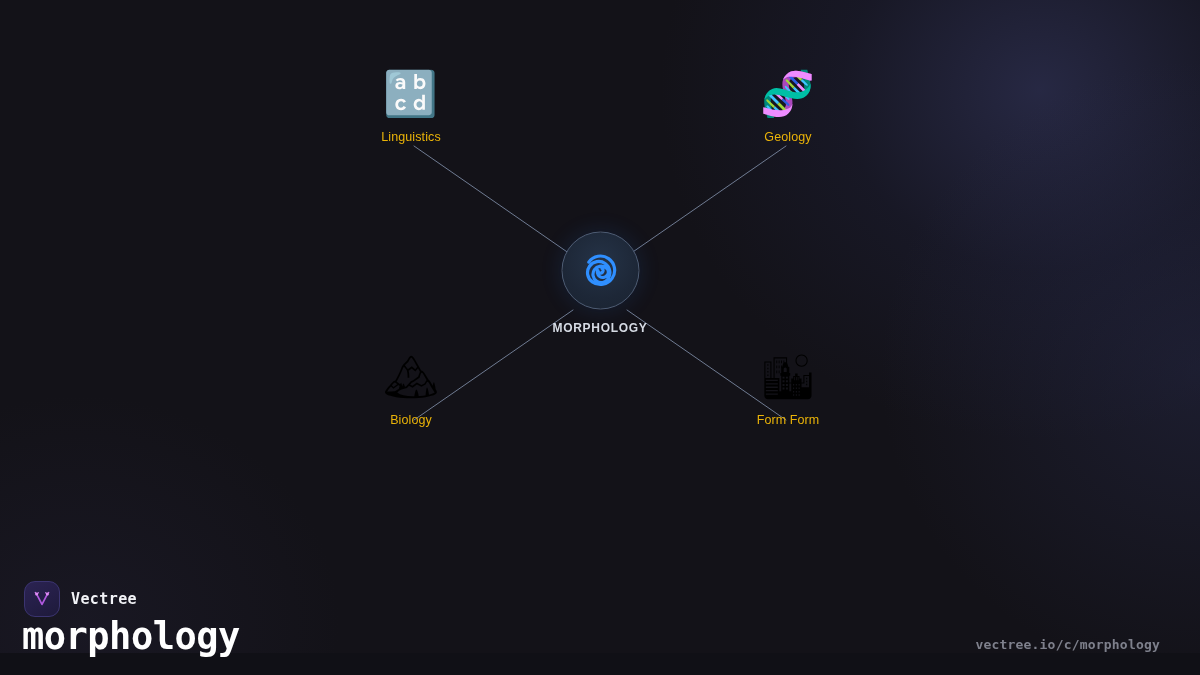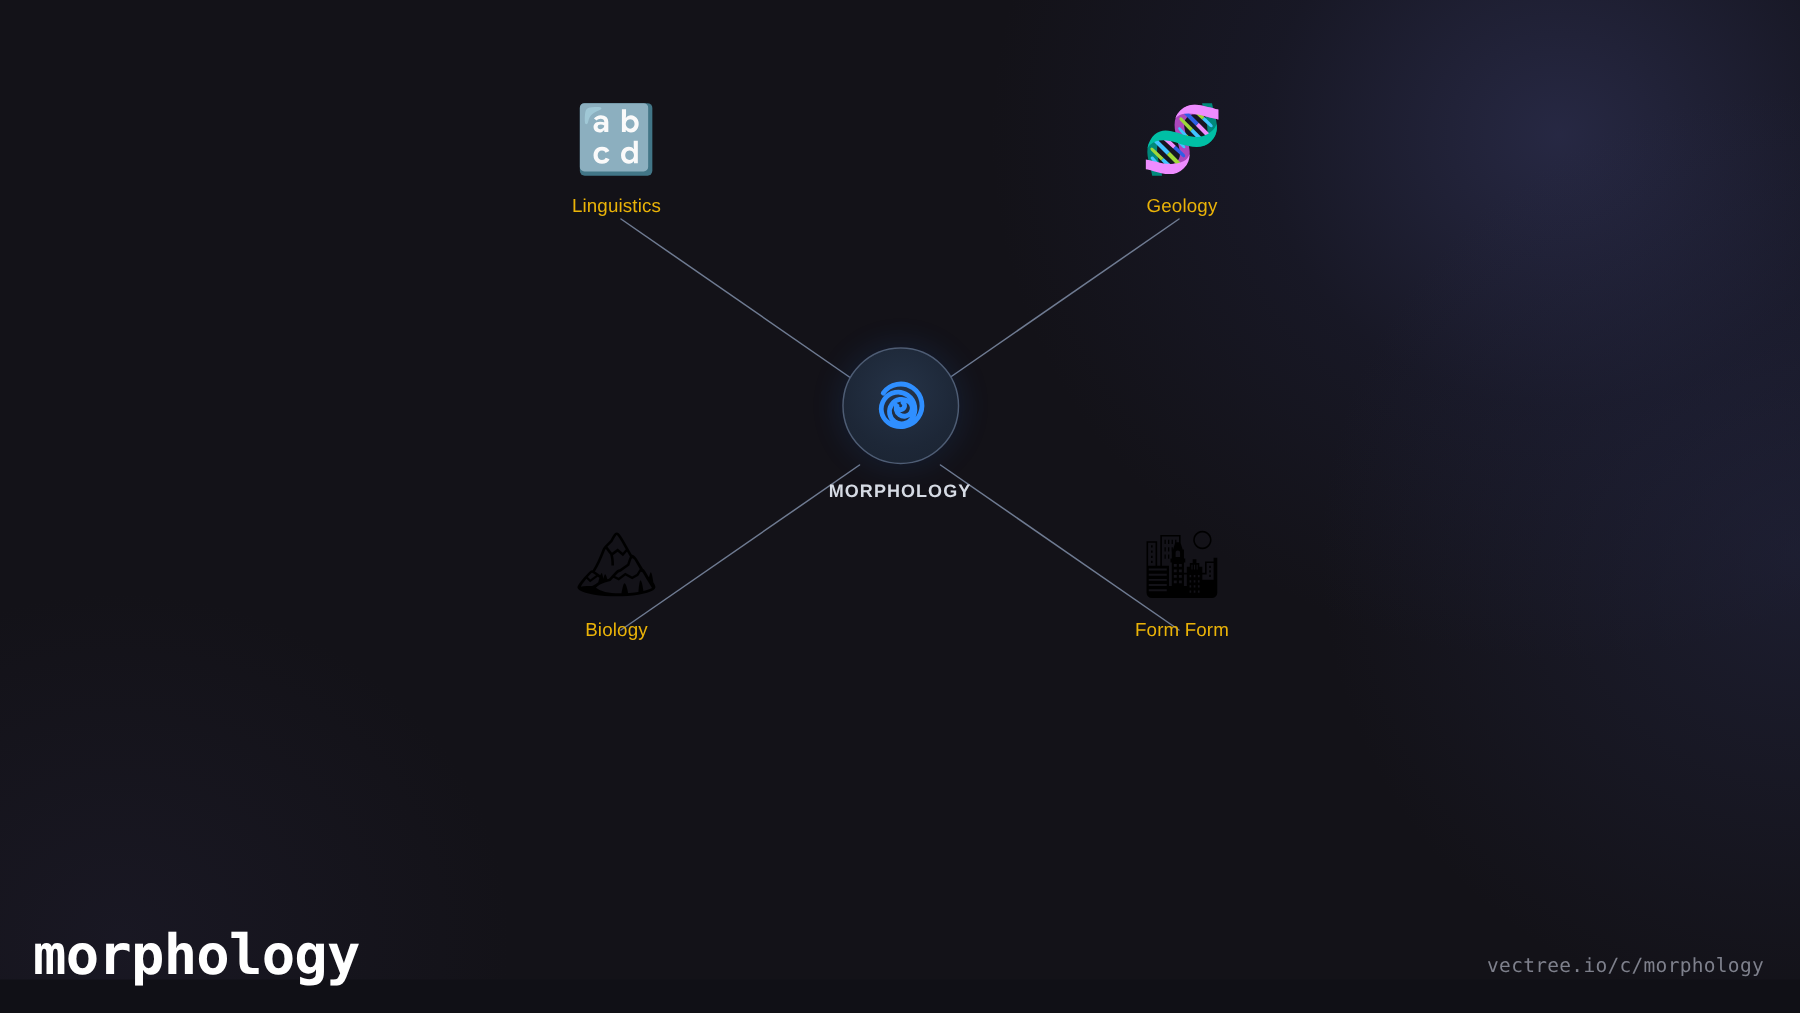--- a/index.html
+++ b/index.html
@@ -150,26 +150,27 @@
     bottom: 17px;
     font-family: "DejaVu Sans Mono", monospace;
     font-weight: bold;
     font-size: 37px;
     line-height: 42px;
     color: #ffffff;
     letter-spacing: -0.5px;
   }
   .page-url {
     position: absolute;
-    right: 24px;
+    right: 40px;
     bottom: 23px;
     font-family: "DejaVu Sans Mono", monospace;
     font-size: 13px;
     color: #7e808c;
     letter-spacing: 0.2px;
+    font-weight: bold;
   }
 </style>
 </head>
 <body>
 
 <div class="stage">
 
   <div class="bg-glow-tr"></div>
   <div class="bg-glow-r"></div>
   <div class="bg-glow-bl"></div>
@@ -212,17 +213,29 @@
         <span class="leaf-label">Biology</span>
       </div>
       <div class="node" style="left: 788px; top: 389px;">
         <span class="leaf-icon">🏙</span>
         <span class="leaf-label">Form Form</span>
       </div>
     </div>
 
   <div class="footer-rule"></div>
 
+  <div class="brand">
+    <div class="brand-mark">
+      <svg width="20" height="20" viewBox="0 0 20 20">
+        <path d="M4.6 5.2 L10 15.4 L15.4 5.2" fill="none" stroke="#b159e0" stroke-width="1.7" stroke-linecap="round" stroke-linejoin="round"></path>
+        <path d="M4.6 5.2 L3.2 3.4 M4.6 5.2 L6.3 3.7" fill="none" stroke="#d07ef0" stroke-width="1.2" stroke-linecap="round"></path>
+        <path d="M15.4 5.2 L16.8 3.4 M15.4 5.2 L13.7 3.7" fill="none" stroke="#d07ef0" stroke-width="1.2" stroke-linecap="round"></path>
+        <circle cx="4.6" cy="5.0" r="1.5" fill="#e08df5"></circle>
+        <circle cx="15.4" cy="5.0" r="1.5" fill="#e08df5"></circle>
+      </svg>
+    </div>
+    <div class="brand-name">Vectree</div>
+  </div>
 
   <div class="page-title">morphology</div>
   <div class="page-url">vectree.io/c/morphology</div>
 
 </div>
 
 </body></html>

